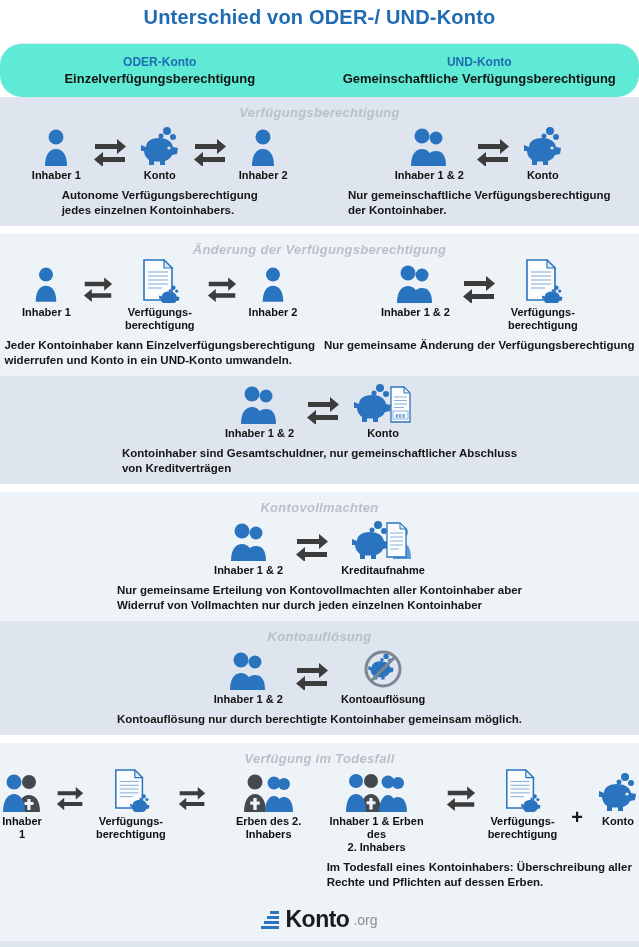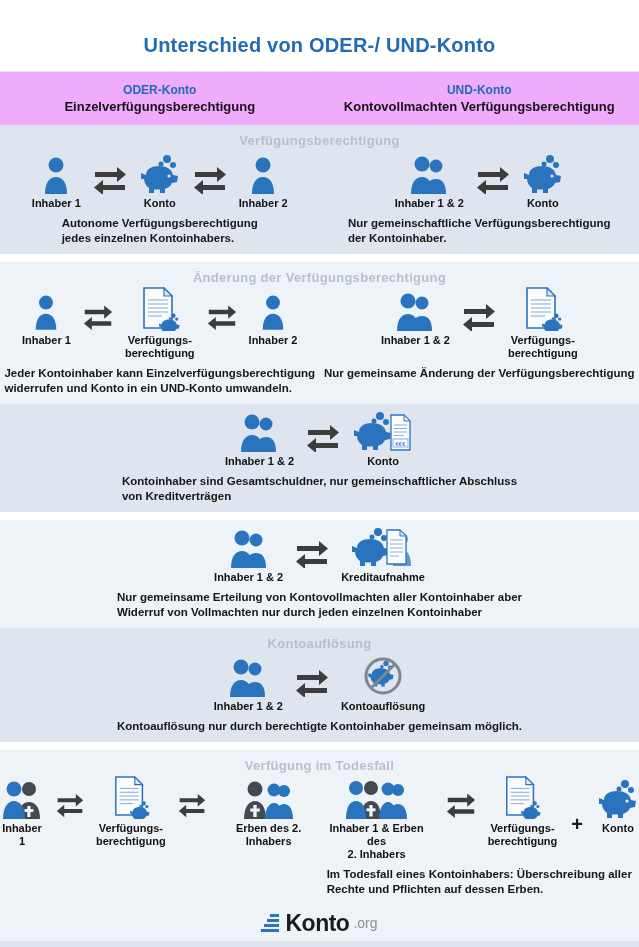--- a/index.html
+++ b/index.html
@@ -9,42 +9,43 @@
     font-family:"Liberation Sans", sans-serif;
     color:#1a1a1a;
     overflow:hidden;
   }
   .infographic{width:639px;height:947px;position:relative;display:flex;flex-direction:column;}
 
   
   .title-bar{
     background:#ffffff;
     text-align:center;
-    padding:34px 0 14px;
+    padding:6px 0 14px;
   }
   .title{
     font-size:20px;font-weight:bold;color:#1f6bb4;letter-spacing:.2px;
   }
   .subtitle-row{
-    background:#f0abfc;
+    background:#5eead4;
     display:flex;
     padding:10px 0 9px;
     border-top:1px solid #e2e8f0;
+    border-radius:22px;
   }
   .subtitle-col{flex:1;text-align:center;}
   .sub-kind{font-size:12px;font-weight:bold;color:#1f6bb4;line-height:16px;}
   .sub-desc{font-size:13px;font-weight:bold;color:#141414;line-height:18px;}
 
   
   .section{position:relative;padding:6px 0 8px;}
   .sec-a{background:#dfe5ee;}
   .sec-b{background:#eef3f8;margin-top:8px;}
   .sec-head{
     text-align:center;font-size:13px;font-weight:bold;color:#b9c0ca;
-    letter-spacing:.3px;margin:2px 0 4px;
+    letter-spacing:.3px;margin:2px 0 4px;font-style:italic;
   }
   .cols{display:flex;}
   .col{flex:1;display:flex;flex-direction:column;align-items:center;}
   .col.full{flex:1 1 100%;}
 
   .row-icons{display:flex;align-items:flex-start;justify-content:center;gap:12px;}
   .unit{display:flex;flex-direction:column;align-items:center;width:auto;}
   .unit .lbl{
     font-size:11px;font-weight:bold;color:#111;line-height:13px;text-align:center;
     margin-top:3px;white-space:pre-line;
@@ -75,21 +76,21 @@
     <div class="title">Unterschied von ODER-/ UND-Konto</div>
   </div>
 
   <div class="subtitle-row">
     <div class="subtitle-col">
       <div class="sub-kind">ODER-Konto</div>
       <div class="sub-desc">Einzelverfügungsberechtigung</div>
     </div>
     <div class="subtitle-col">
       <div class="sub-kind">UND-Konto</div>
-      <div class="sub-desc">Kontovollmachten Verfügungsberechtigung</div>
+      <div class="sub-desc">Gemeinschaftliche Verfügungsberechtigung</div>
     </div>
   </div>
 
   <div class="section sec-a">
     <div class="sec-head">Verfügungsberechtigung</div>
     <div class="cols">
       <div class="col">
         <div class="row-icons">
           <div class="unit">
             <div class="glyph">
@@ -334,20 +335,21 @@
             <div class="lbl">Konto</div>
           </div>
         </div>
         <div class="caption">Kontoinhaber sind Gesamtschuldner, nur gemeinschaftlicher Abschluss
 von Kreditverträgen</div>
       </div>
     </div>
   </div>
 
   <div class="section sec-b">
+    <div class="sec-head">Kontovollmachten</div>
     <div class="cols">
       <div class="col full">
         <div class="row-icons">
           <div class="unit">
             <div class="glyph">
               <svg width="44" height="40" viewBox="0 0 44 40">
                 <circle cx="29" cy="12" r="6.5" fill="#2a74bf"></circle>
                   <path d="M19 40 C19 29 23 25 29 25 C35 25 39 29 39 40 Z" fill="#2a74bf"></path>
                 <circle cx="15" cy="10" r="7.5" fill="#2a74bf"></circle>
                   <path d="M4 40 C4 28 9 23 15 23 C21 23 26 28 26 40 Z" fill="#2a74bf"></path>

